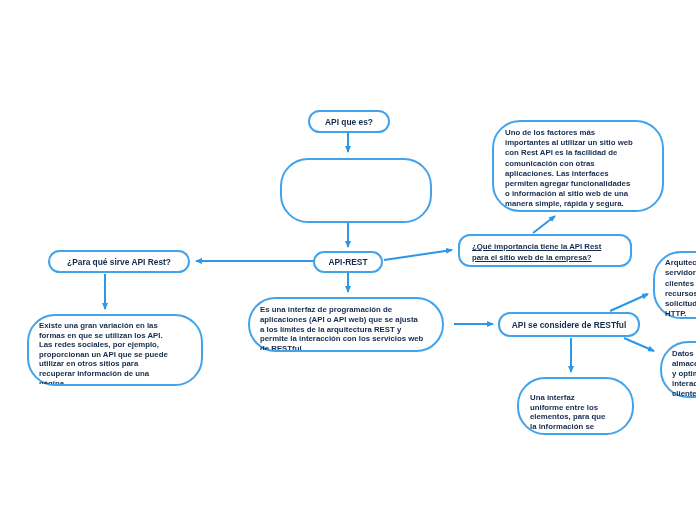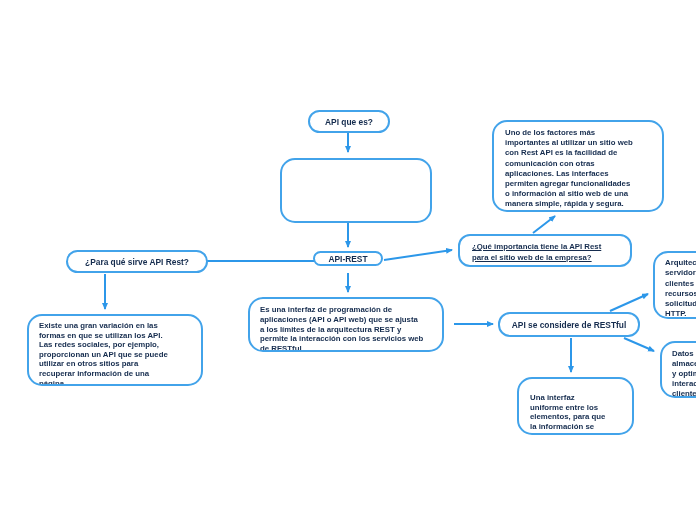--- a/index.html
+++ b/index.html
@@ -14,21 +14,21 @@
     background:var(--bg);
     font-family:"Liberation Sans", sans-serif;
   }
   #wires{position:absolute;left:0;top:0;width:696px;height:520px;}
   .connector{stroke:var(--arrow);stroke-width:2;fill:none;}
   .node{
     position:absolute;box-sizing:border-box;
     background:#ffffff;border:2px solid var(--border);
     color:var(--text);font-weight:700;
   }
-  .node-box{border-radius:15px;}
+  .node-box{border-radius:28px;}
   .node-pill{border-radius:12px;display:flex;align-items:center;justify-content:center;}
   .node-text{
     white-space:pre;overflow:hidden;width:100%;height:100%;box-sizing:border-box;
   }
   .pill-text{font-size:8.4px;white-space:pre;text-align:left;padding:0 4px;}
 </style>
 </head>
 <body>
 
 <svg id="wires" xmlns="http://www.w3.org/2000/svg">
@@ -51,25 +51,25 @@
 </svg>
 
 <div class="node node-pill" style="left:308px;top:110px;width:82px;height:23px;">
   <span class="pill-text">API que es?</span>
 </div>
 
 <div class="node node-box" style="left:280px;top:158px;width:152px;height:65px;">
   <div class="node-text" style="font-size:7.8px;line-height:10px;padding:6px 9px;"></div>
 </div>
 
-<div class="node node-pill" style="left:313px;top:251px;width:70px;height:15px;">
+<div class="node node-pill" style="left:313px;top:251px;width:70px;height:22px;">
   <span class="pill-text">API-REST</span>
 </div>
 
-<div class="node node-pill" style="left:66px;top:250px;width:142px;height:23px;">
+<div class="node node-pill" style="left:48px;top:250px;width:142px;height:23px;">
   <span class="pill-text">¿Para qué sirve API Rest?</span>
 </div>
 
 <div class="node node-box" style="left:27px;top:314px;width:176px;height:72px;">
   <div class="node-text" style="font-size:7.8px;line-height:9.6px;padding:5px 10px;">Existe una gran variación en las
 formas en que se utilizan los API.
 Las redes sociales, por ejemplo,
 proporcionan un API que se puede
 utilizar en otros sitios para
 recuperar información de una

